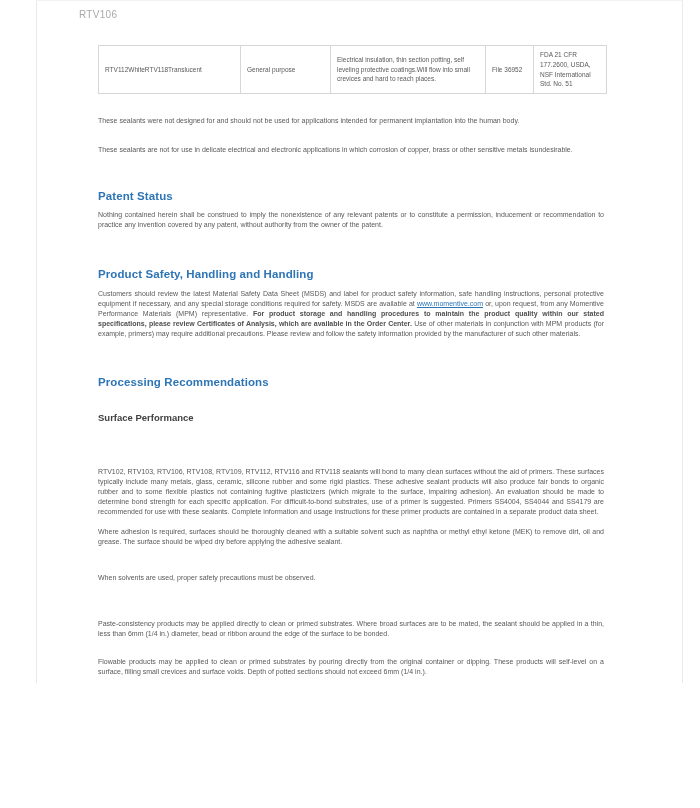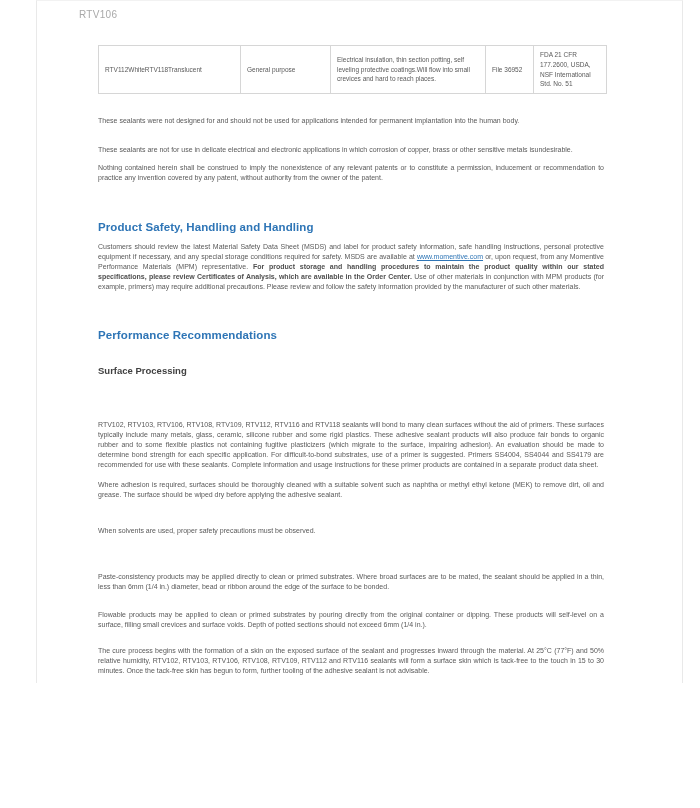--- a/index.html
+++ b/index.html
@@ -110,30 +110,31 @@
           <td>File 36952</td>
           <td>FDA 21 CFR 177.2600, USDA, NSF International Std. No. 51</td>
         </tr>
       </tbody>
     </table>
 
     <p class="note mt-note1">These sealants were not designed for and should not be used for applications intended for permanent implantation into the human body.</p>
 
     <p class="note mt-note2">These sealants are not for use in delicate electrical and electronic applications in which corrosion of copper, brass or other sensitive metals isundesirable.</p>
 
+    <h2 class="section-title mt-h-patent">Patent Status</h2>
 
     <p class="body mt-p-patent">Nothing contained herein shall be construed to imply the nonexistence of any relevant patents or to constitute a permission, inducement or recommendation to practice any invention covered by any patent, without authority from the owner of the patent.</p>
 
     <h2 class="section-title mt-h-safety">Product Safety, Handling and Handling</h2>
 
     <p class="body mt-p-safety"><span>Customers should review the latest Material Safety Data Sheet (MSDS) and label for product safety information, safe handling instructions, personal protective equipment if necessary, and any special storage conditions required for safety.  MSDS are available at </span><a class="doc-link">www.momentive.com</a><span> or, upon request, from any Momentive Performance Materials (MPM) representative. </span><b class="bold-seg">For product storage and handling procedures to maintain the product quality within our stated specifications, please review Certificates of Analysis, which are available in the Order Center.</b><span>  Use of other materials in conjunction with MPM products (for example, primers) may require additional precautions. Please review and follow the safety information provided by the manufacturer of such other materials.</span></p>
 
-    <h2 class="section-title mt-h-processing">Performance Recommendations</h2>
+    <h2 class="section-title mt-h-processing">Processing Recommendations</h2>
 
-    <h3 class="sub-title mt-h-surface">Surface Processing</h3>
+    <h3 class="sub-title mt-h-surface">Surface Performance</h3>
 
     <p class="body mt-p-sp1">RTV102, RTV103, RTV106, RTV108, RTV109, RTV112, RTV116 and RTV118 sealants will bond to many clean surfaces without the aid of primers. These surfaces typically include many metals, glass, ceramic, silicone rubber and some rigid plastics. These adhesive sealant products will also produce fair bonds to organic rubber and to some flexible plastics not containing fugitive plasticizers (which migrate to the surface, impairing adhesion). An evaluation should be made to determine bond strength for each specific application. For difficult-to-bond substrates, use of a primer is suggested. Primers SS4004, SS4044 and SS4179 are recommended for use with these sealants. Complete information and usage instructions for these primer products are contained in a separate product data sheet.</p>
 
     <p class="body mt-p-sp2">Where adhesion is required, surfaces should be thoroughly cleaned with a suitable solvent such as naphtha or methyl ethyl ketone (MEK) to remove dirt, oil and grease. The surface should be wiped dry before applying the adhesive sealant.</p>
 
     <p class="body mt-p-sp3">When solvents are used, proper safety precautions must be observed.</p>
 
 
     <p class="body mt-p-ap1">Paste-consistency products may be applied directly to clean or primed substrates. Where broad surfaces are to be mated, the sealant should be applied in a thin, less than 6mm (1/4 in.) diameter, bead or ribbon around the edge of the surface to be bonded.</p>
 

